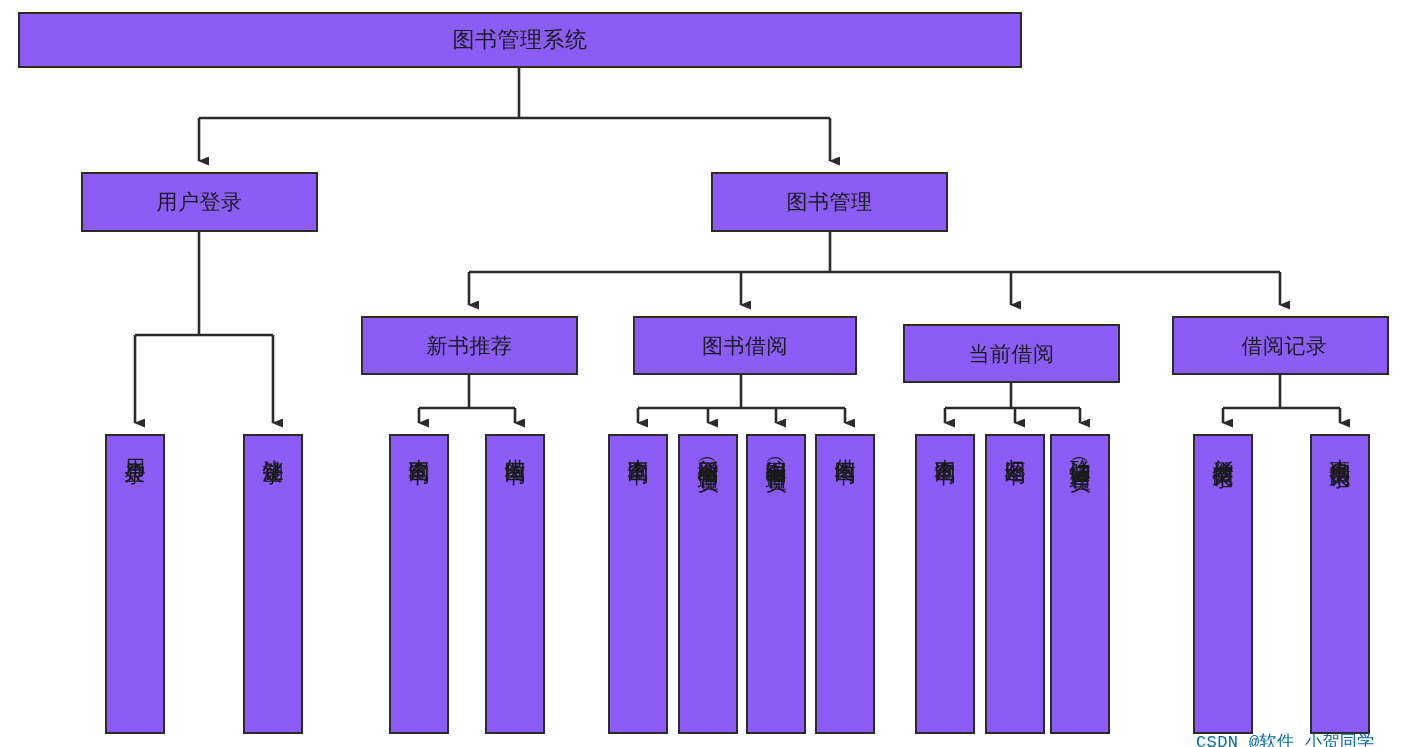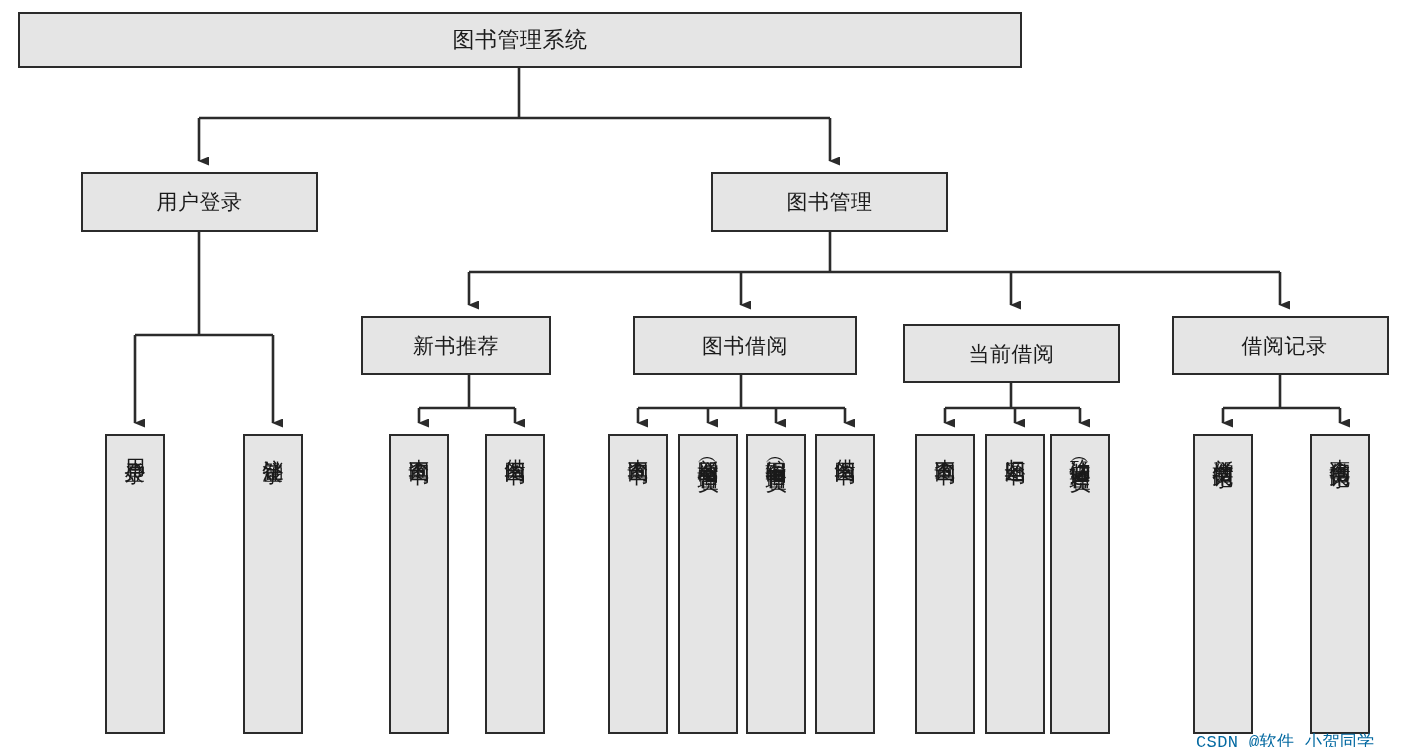--- a/index.html
+++ b/index.html
@@ -23,21 +23,21 @@
     left: 0;
     top: 0;
     width: 1405px;
     height: 747px;
     pointer-events: none;
   }
   .node {
     position: absolute;
     box-sizing: border-box;
     border: 2.5px solid #2b2b2b;
-    background: #e5e5e5;
+    background: #8b5cf6;
     display: flex;
     align-items: center;
     justify-content: center;
     color: #1a1a1a;
   }
   .node-label {
     display: block;
     text-align: center;
     line-height: 1.12;
     letter-spacing: 0.5px;
@@ -124,21 +124,21 @@
     <span class="node-label">图书管理系统</span>
   </div>
 
   <div class="node horiz" style="left: 81px; top: 172px; width: 237px; height: 60px;">
     <span class="node-label">用户登录</span>
   </div>
   <div class="node horiz" style="left: 711px; top: 172px; width: 237px; height: 60px;">
     <span class="node-label">图书管理</span>
   </div>
 
-  <div class="node horiz" style="left: 361px; top: 316px; width: 190px; height: 59px;">
+  <div class="node horiz" style="left: 361px; top: 316px; width: 217px; height: 59px;">
     <span class="node-label">新书推荐</span>
   </div>
   <div class="node horiz" style="left: 633px; top: 316px; width: 224px; height: 59px;">
     <span class="node-label">图书借阅</span>
   </div>
   <div class="node horiz" style="left: 903px; top: 324px; width: 217px; height: 59px;">
     <span class="node-label">当前借阅</span>
   </div>
   <div class="node horiz" style="left: 1172px; top: 316px; width: 217px; height: 59px; padding-left: 8px;">
     <span class="node-label">借阅记录</span>

